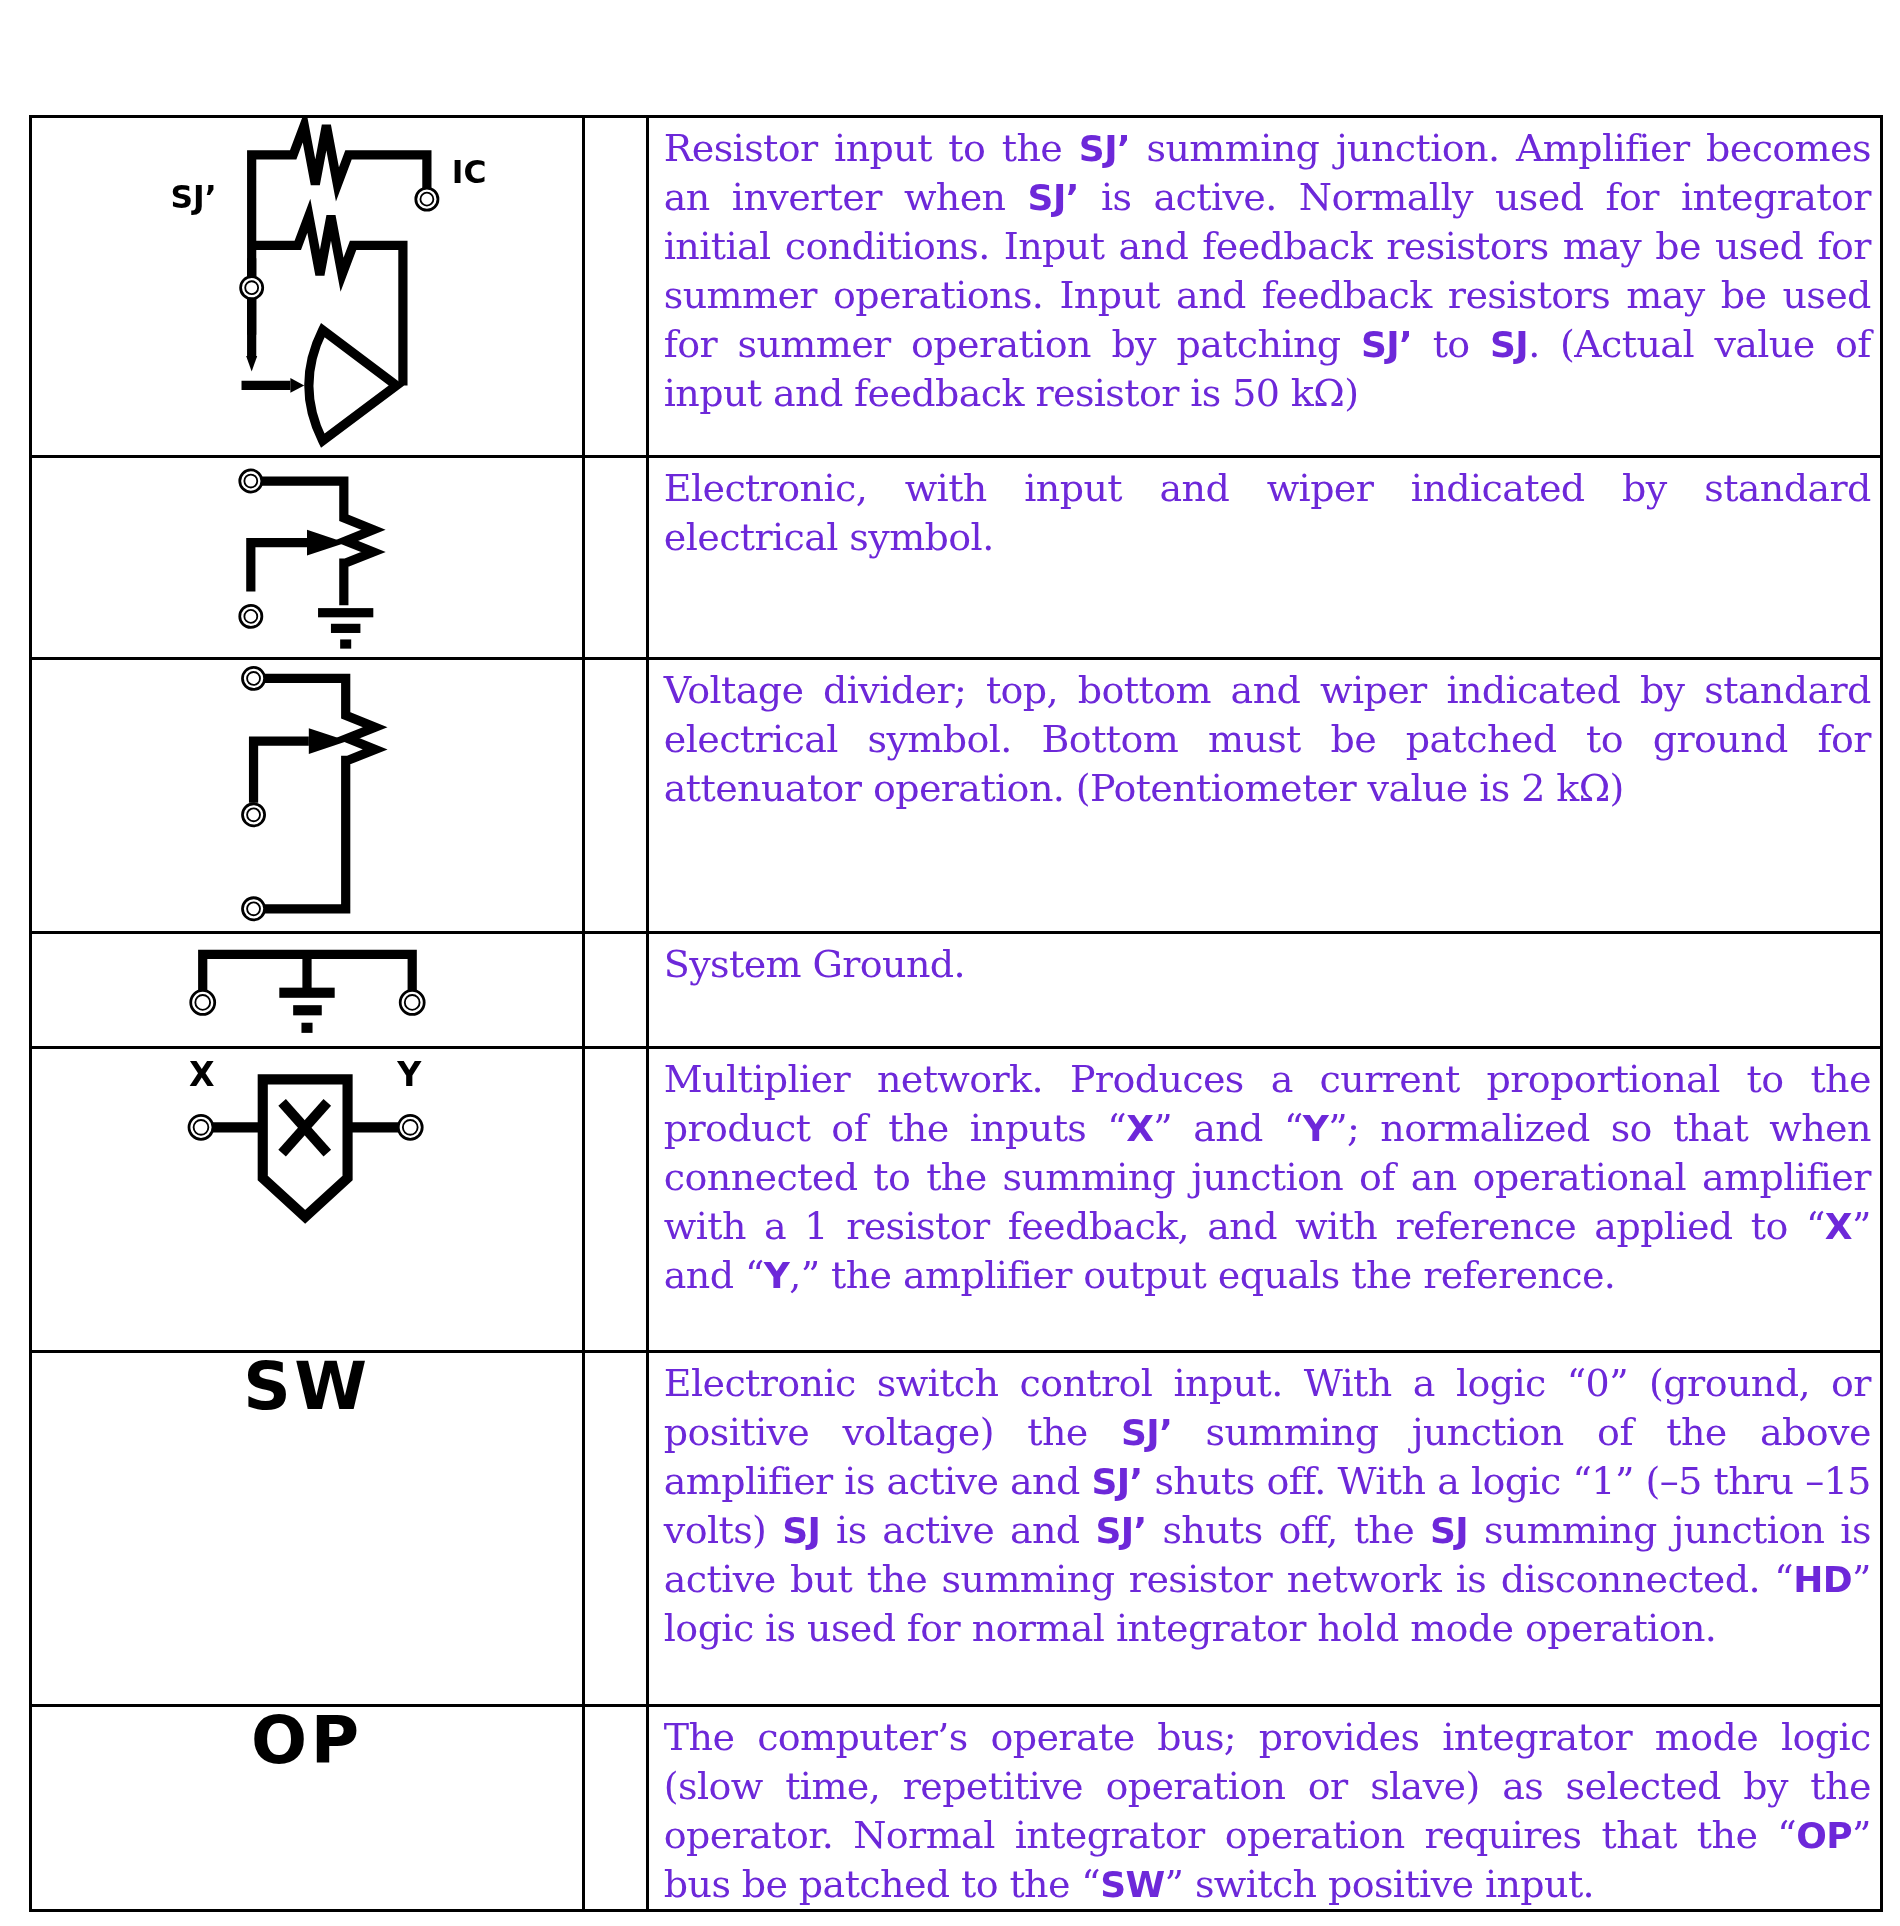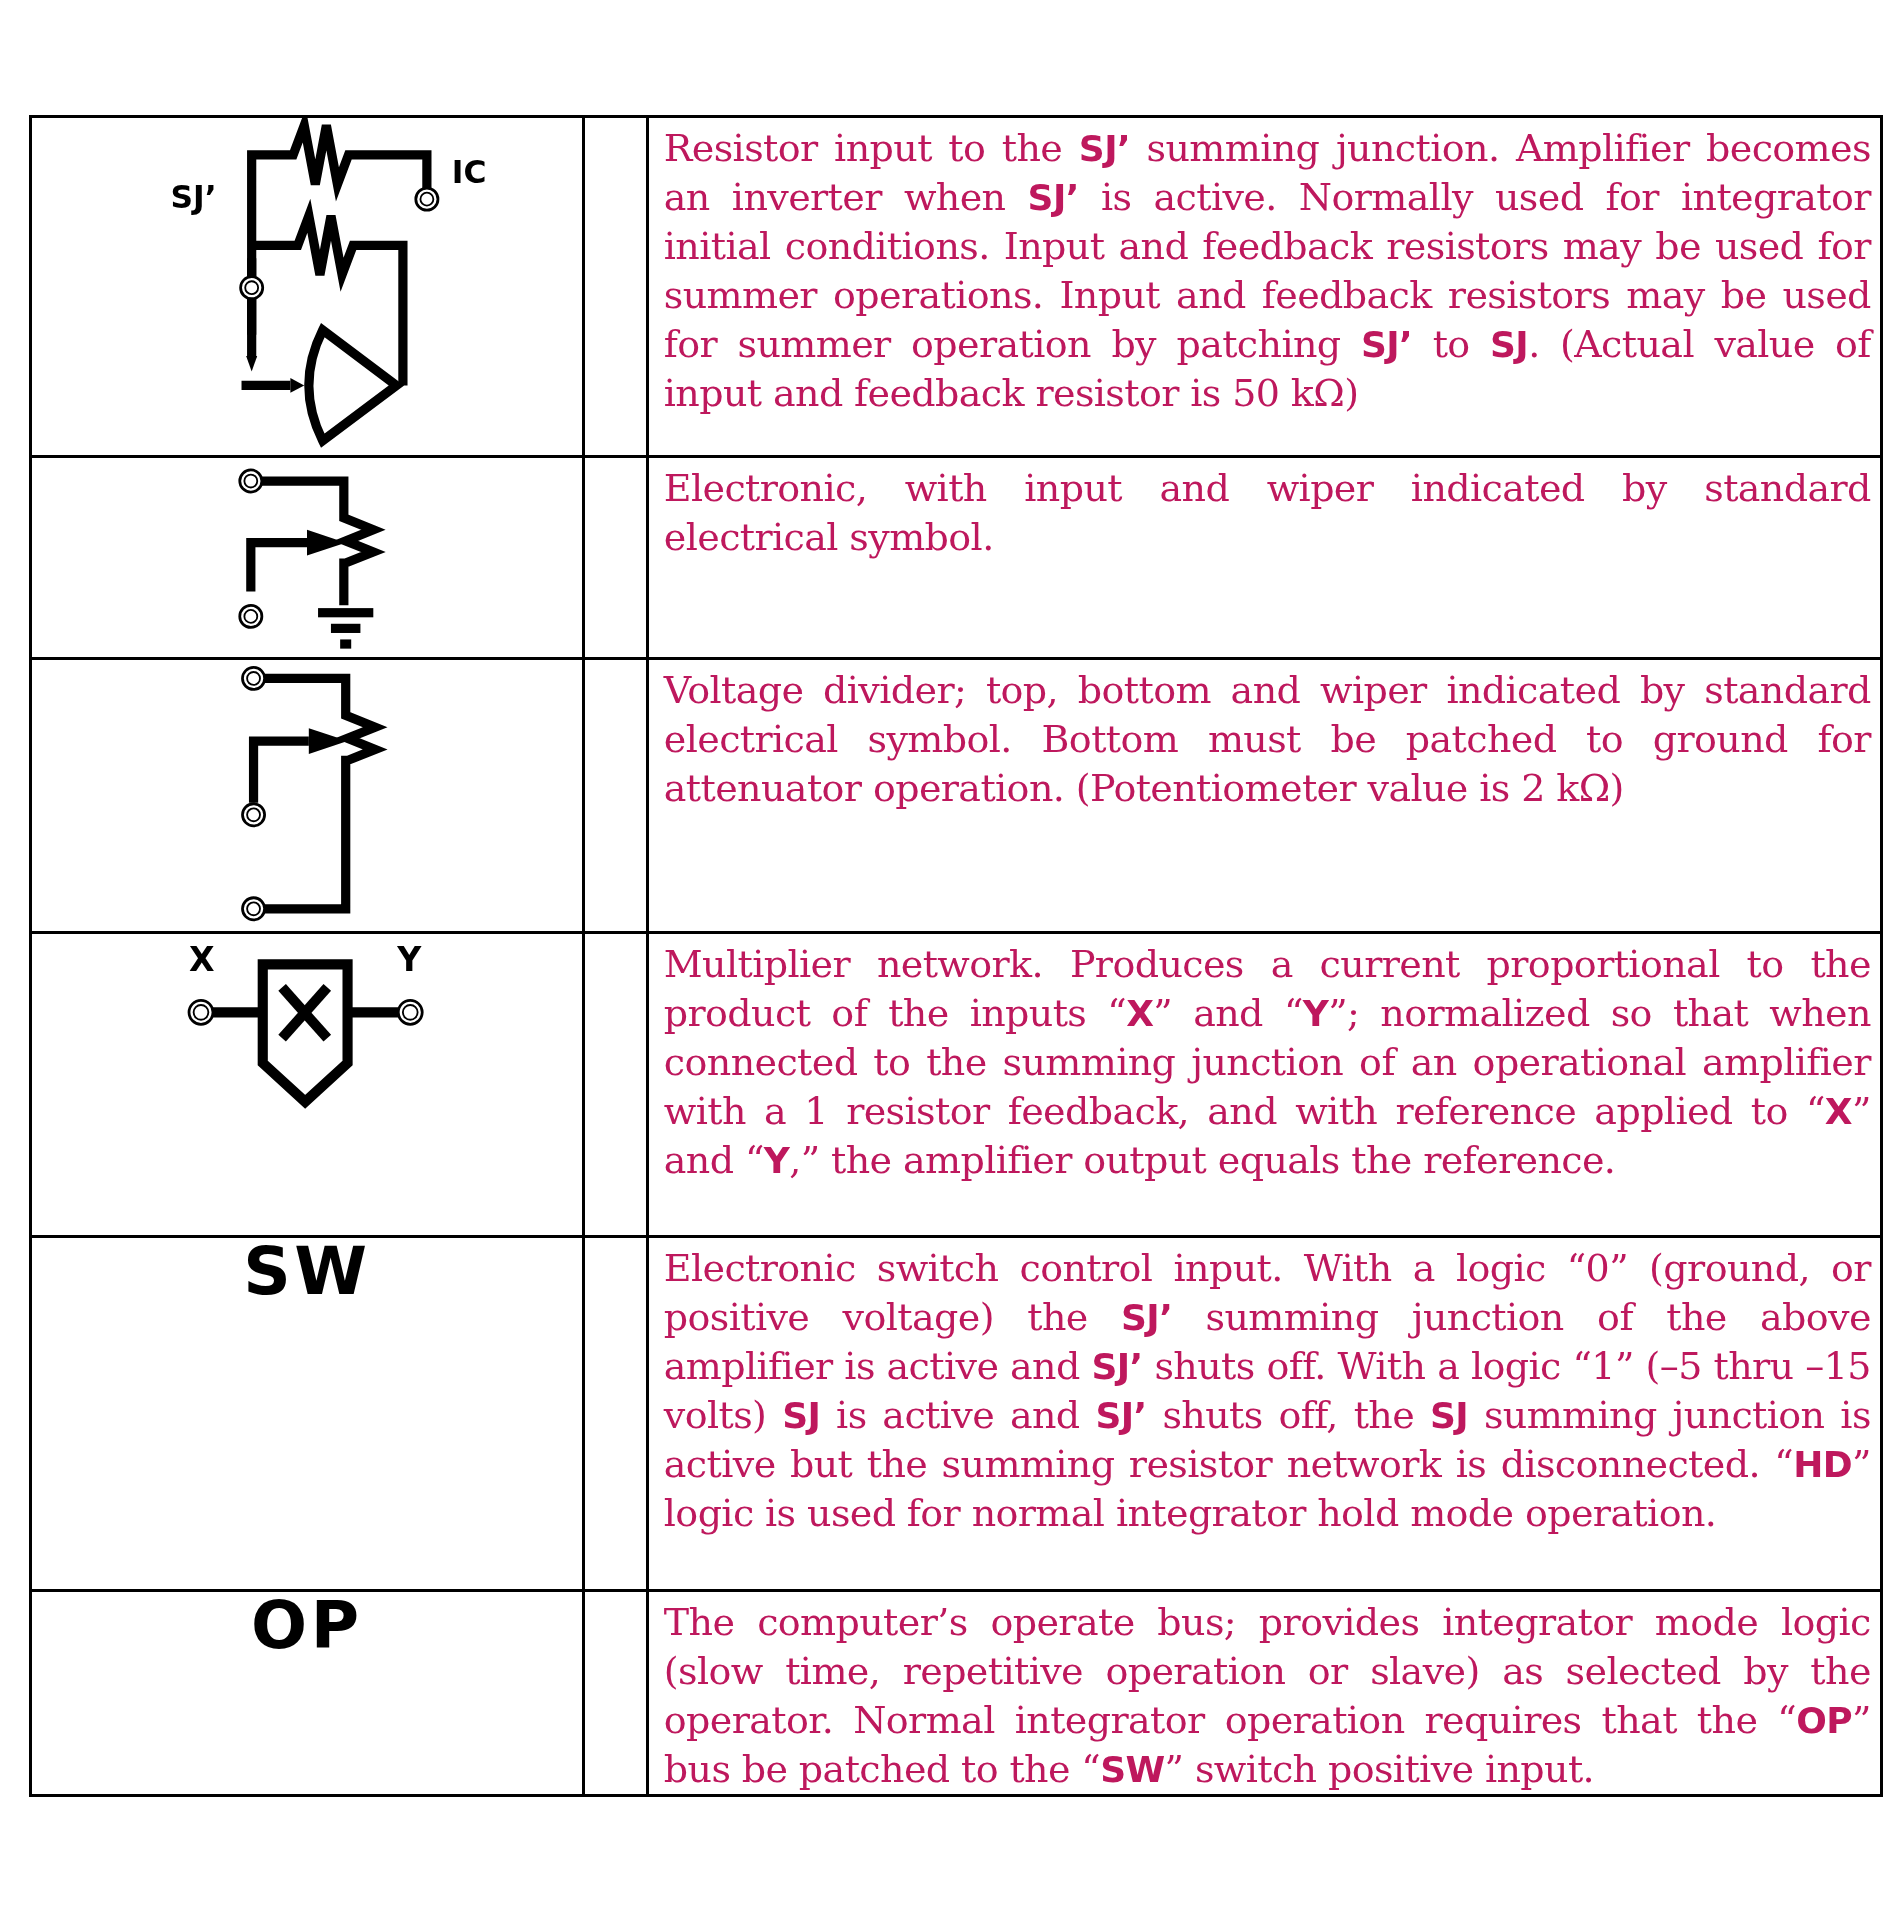--- a/index.html
+++ b/index.html
@@ -7,21 +7,21 @@
     .tbl {
       position: absolute; left: 29px; top: 115px; width: 1854px;
       border-collapse: collapse; table-layout: fixed;
     }
     .tbl td { border: 3.7px solid #000; vertical-align: top; padding: 0; }
     .tbl td.c1 { width: 550px; position: relative; }
     .tbl td.c2 { width: 61px; }
     .tbl td.c3 { padding: 5.5px 9.2px 0 14.8px; }
     .desc {
       font-family: "DejaVu Serif", "Liberation Serif", serif;
-      font-size: 38px; line-height: 49px; color: #be185d;
+      font-size: 38px; line-height: 49px; color: #6d28d9;
       text-align: justify; letter-spacing: -0.6px;
     }
     .desc b { font-family: "DejaVu Sans", "Liberation Sans", sans-serif; font-weight: bold; font-size: 36px; }
     .sym { position: absolute; left: 0; top: 0; }
     .bigLabel {
       position: absolute; left: 0; width: 100%; text-align: center;
       font-family: "DejaVu Sans", "Liberation Sans", sans-serif;
       font-weight: bold; font-size: 66px; color: #000; letter-spacing: 3.7px;
     }
     .svglabel { font-family: "DejaVu Sans", "Liberation Sans", sans-serif; font-weight: bold; }
@@ -94,20 +94,39 @@
         <circle cx="240" cy="168" r="12" fill="#fff" stroke="#000" stroke-width="3"></circle>
         <circle cx="240" cy="168" r="7" fill="#fff" stroke="#000" stroke-width="2"></circle>
         <circle cx="240" cy="270" r="12" fill="#fff" stroke="#000" stroke-width="3"></circle>
         <circle cx="240" cy="270" r="7" fill="#fff" stroke="#000" stroke-width="2"></circle>
       </svg>
     </td>
     <td class="c2"></td>
     <td class="c3 desc"><span>Voltage divider; top, bottom and wiper indicated by standard electrical symbol.  Bottom must be patched to ground for attenuator operation.  (Potentiometer value is 2 kΩ)</span></td>
   </tr>
 
+  <tr style="height:115px">
+    <td class="c1">
+      <svg class="sym" width="550" height="111" viewBox="0 0 596 120">
+        <g fill="none" stroke="#000" stroke-width="10">
+          <polyline points="185,65 185,22 412,22 412,65"></polyline>
+          <line x1="298" y1="22" x2="298" y2="60"></line>
+        </g>
+        <rect x="268" y="58" width="60" height="11" fill="#000"></rect>
+        <rect x="283" y="77" width="31" height="11" fill="#000"></rect>
+        <rect x="292" y="96" width="12" height="11" fill="#000"></rect>
+        <circle cx="185" cy="74" r="13" fill="#fff" stroke="#000" stroke-width="3"></circle>
+        <circle cx="185" cy="74" r="8" fill="#fff" stroke="#000" stroke-width="2"></circle>
+        <circle cx="412" cy="74" r="13" fill="#fff" stroke="#000" stroke-width="3"></circle>
+        <circle cx="412" cy="74" r="8" fill="#fff" stroke="#000" stroke-width="2"></circle>
+      </svg>
+    </td>
+    <td class="c2"></td>
+    <td class="c3 desc"><span>System Ground.</span></td>
+  </tr>
 
   <tr style="height:304px">
     <td class="c1">
       <svg class="sym" width="550" height="295" viewBox="0 0 596 320">
         <g fill="none" stroke="#000" stroke-width="11">
           <path d="M250,33 L342,33 L342,140 L296,182 L250,140 Z"></path>
           <line x1="193" y1="85" x2="250" y2="85"></line>
           <line x1="342" y1="85" x2="405" y2="85"></line>
           <line x1="271" y1="58" x2="320" y2="113"></line>
           <line x1="320" y1="58" x2="271" y2="113"></line>

